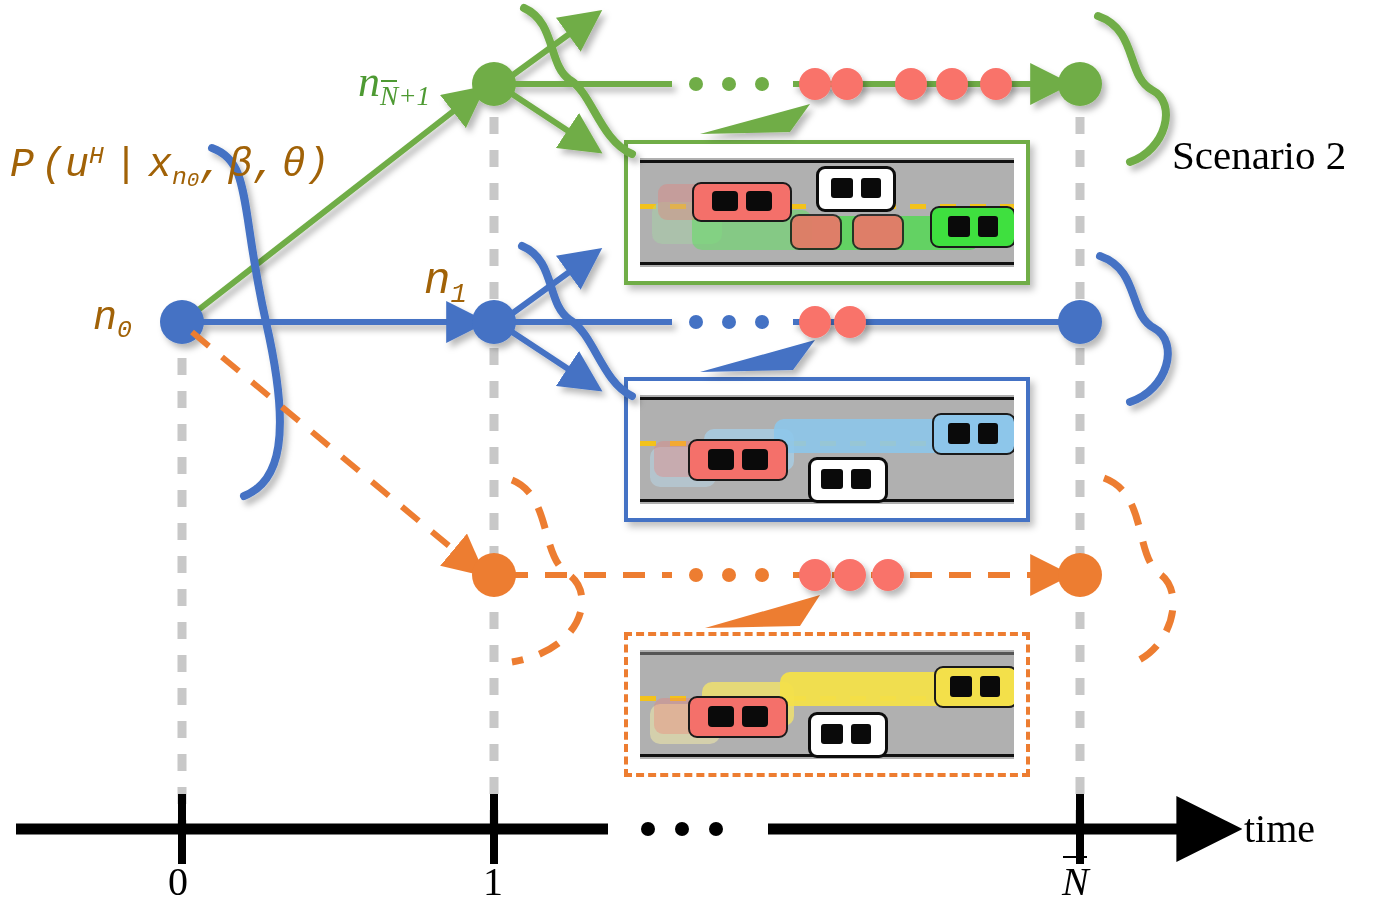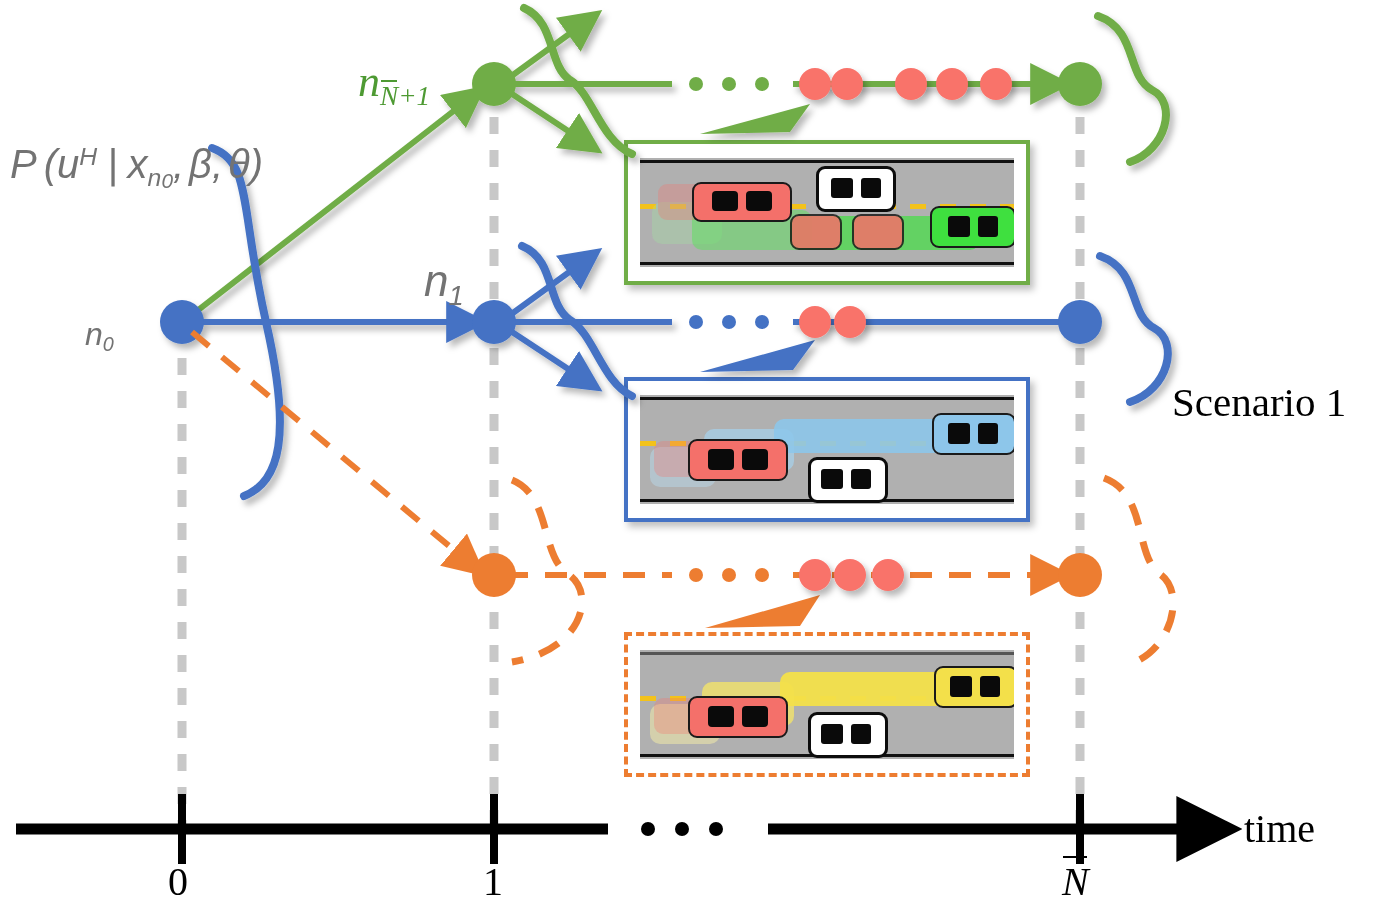--- a/index.html
+++ b/index.html
@@ -1,21 +1,21 @@
 <!DOCTYPE html>
 <html><head>
 <meta charset="utf-8">
 <style>
   html,body{margin:0;padding:0;background:#ffffff;}
   body{font-family:"Liberation Serif",serif;}
   #stage{position:relative;width:1379px;height:908px;background:#fff;overflow:hidden;}
   svg.layer{position:absolute;left:0;top:0;width:1379px;height:908px;}
   .lbl{position:absolute;color:#000;font-family:"Liberation Serif",serif;white-space:nowrap;}
   .scen{font-size:41px;line-height:1.12;text-align:left;}
-  .mathblue{color:#737373;font-style:italic;font-family:Liberation Sans, sans-serif;}
+  .mathblue{color:#a16207;font-style:italic;font-family:Liberation Mono, monospace;}
   .mathgreen{color:#4E9A33;font-style:italic;font-family:"Liberation Serif",serif;}
   .sub{font-size:.62em;vertical-align:-0.32em;font-style:italic;}
   .sub2{font-size:.52em;vertical-align:-0.5em;font-style:italic;}
   .upr{font-size:.62em;vertical-align:0.52em;font-style:italic;}
   .bar{position:relative;display:inline-block;}
   .bar::after{content:"";position:absolute;left:4%;right:8%;top:-0.04em;height:2px;background:currentColor;}
   .ticklbl{font-size:40px;color:#000;}
   .timelbl{font-size:40px;color:#000;}
   .inset{position:absolute;background:#fff;box-sizing:border-box;}
   .inset .road{position:absolute;left:0;top:0;right:0;bottom:0;background:#b0b0b0;overflow:hidden;}
@@ -220,34 +220,34 @@
       <circle cx="648" cy="829" r="7"></circle>
       <circle cx="682" cy="829" r="7"></circle>
       <circle cx="716" cy="829" r="7"></circle>
     </g>
   </svg>
 
   <div class="lbl mathblue" style="left:10px;top:142px;font-size:40px;">
     <span>P</span><span style="display:inline-block;width:7px;"></span><span>(</span><span>u</span><span class="upr">H</span><span style="display:inline-block;width:10px;"></span><span>|</span><span style="display:inline-block;width:10px;"></span><span>x</span><span class="sub">n</span><span class="sub2">0</span><span>,</span><span style="display:inline-block;width:5px;"></span><span>β</span><span>,</span><span style="display:inline-block;width:5px;"></span><span>θ</span><span>)</span>
   </div>
 
-  <div class="lbl mathblue" style="left:85px;top:296px;font-size:32px;margin-top:20px;">
+  <div class="lbl mathblue" style="left:93px;top:296px;font-size:40px;">
     <span>n</span><span class="sub">0</span>
   </div>
 
   <div class="lbl mathblue" style="left:424px;top:256px;font-size:44px;">
     <span>n</span><span class="sub">1</span>
   </div>
 
   <div class="lbl mathgreen" style="left:330px;top:56px;font-size:44px;margin-left:28px;">
     <span>n</span><span class="sub"><span class="bar">N</span>+1</span>
   </div>
 
-  <div class="lbl scen" style="left:1172px;top:380px;">
-    <span>Scenario 1</span>
+  <div class="lbl scen" style="left:1172px;top:133px;">
+    <span>Scenario 2</span>
   </div>
   <div class="lbl scen" style="left:1172px;top:632px;">
   </div>
 
   <div class="lbl timelbl" style="left:1244px;top:805px;">
     <span>time</span>
   </div>
 
   <div class="lbl ticklbl" style="left:168px;top:858px;">
     <span>0</span>

